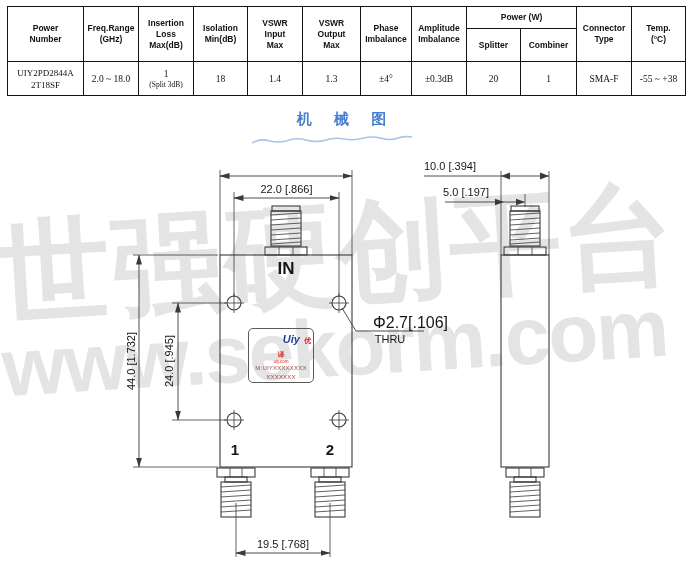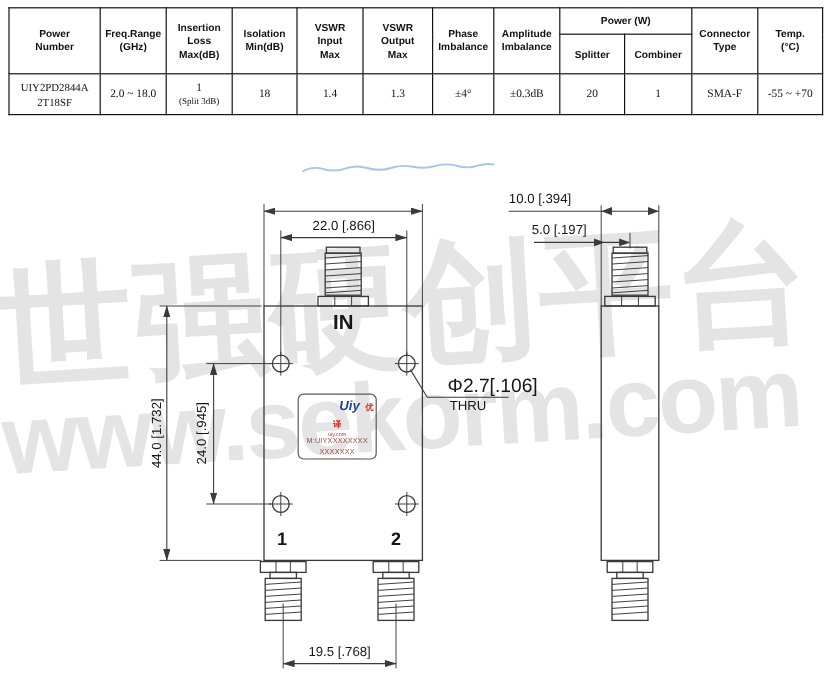--- a/index.html
+++ b/index.html
@@ -113,25 +113,26 @@
       <td>2.0 ~ 18.0</td>
       <td><span>1</span><span class="note">(Split 3dB)</span></td>
       <td>18</td>
       <td>1.4</td>
       <td>1.3</td>
       <td>±4°</td>
       <td>±0.3dB</td>
       <td>20</td>
       <td>1</td>
       <td>SMA-F</td>
-      <td>-55 ~ +70</td>
+      <td>-55 ~ +38</td>
     </tr>
   </tbody>
     </table>
 
+  <div class="sec-title">机 械 图</div>
 
   <svg class="draw" viewBox="0 0 692 575">
     <defs>
       <marker id="ar" viewBox="0 0 10 6" markerWidth="10" markerHeight="6" refX="9.5" refY="3" orient="auto-start-reverse" markerUnits="userSpaceOnUse">
         <path d="M0,0 L10,3 L0,6 Z"></path>
       </marker>
       <g id="hole">
         <circle r="7"></circle>
         <line class="thin" x1="-10" y1="0" x2="10" y2="0"></line>
         <line class="thin" x1="0" y1="-10" x2="0" y2="10"></line>

